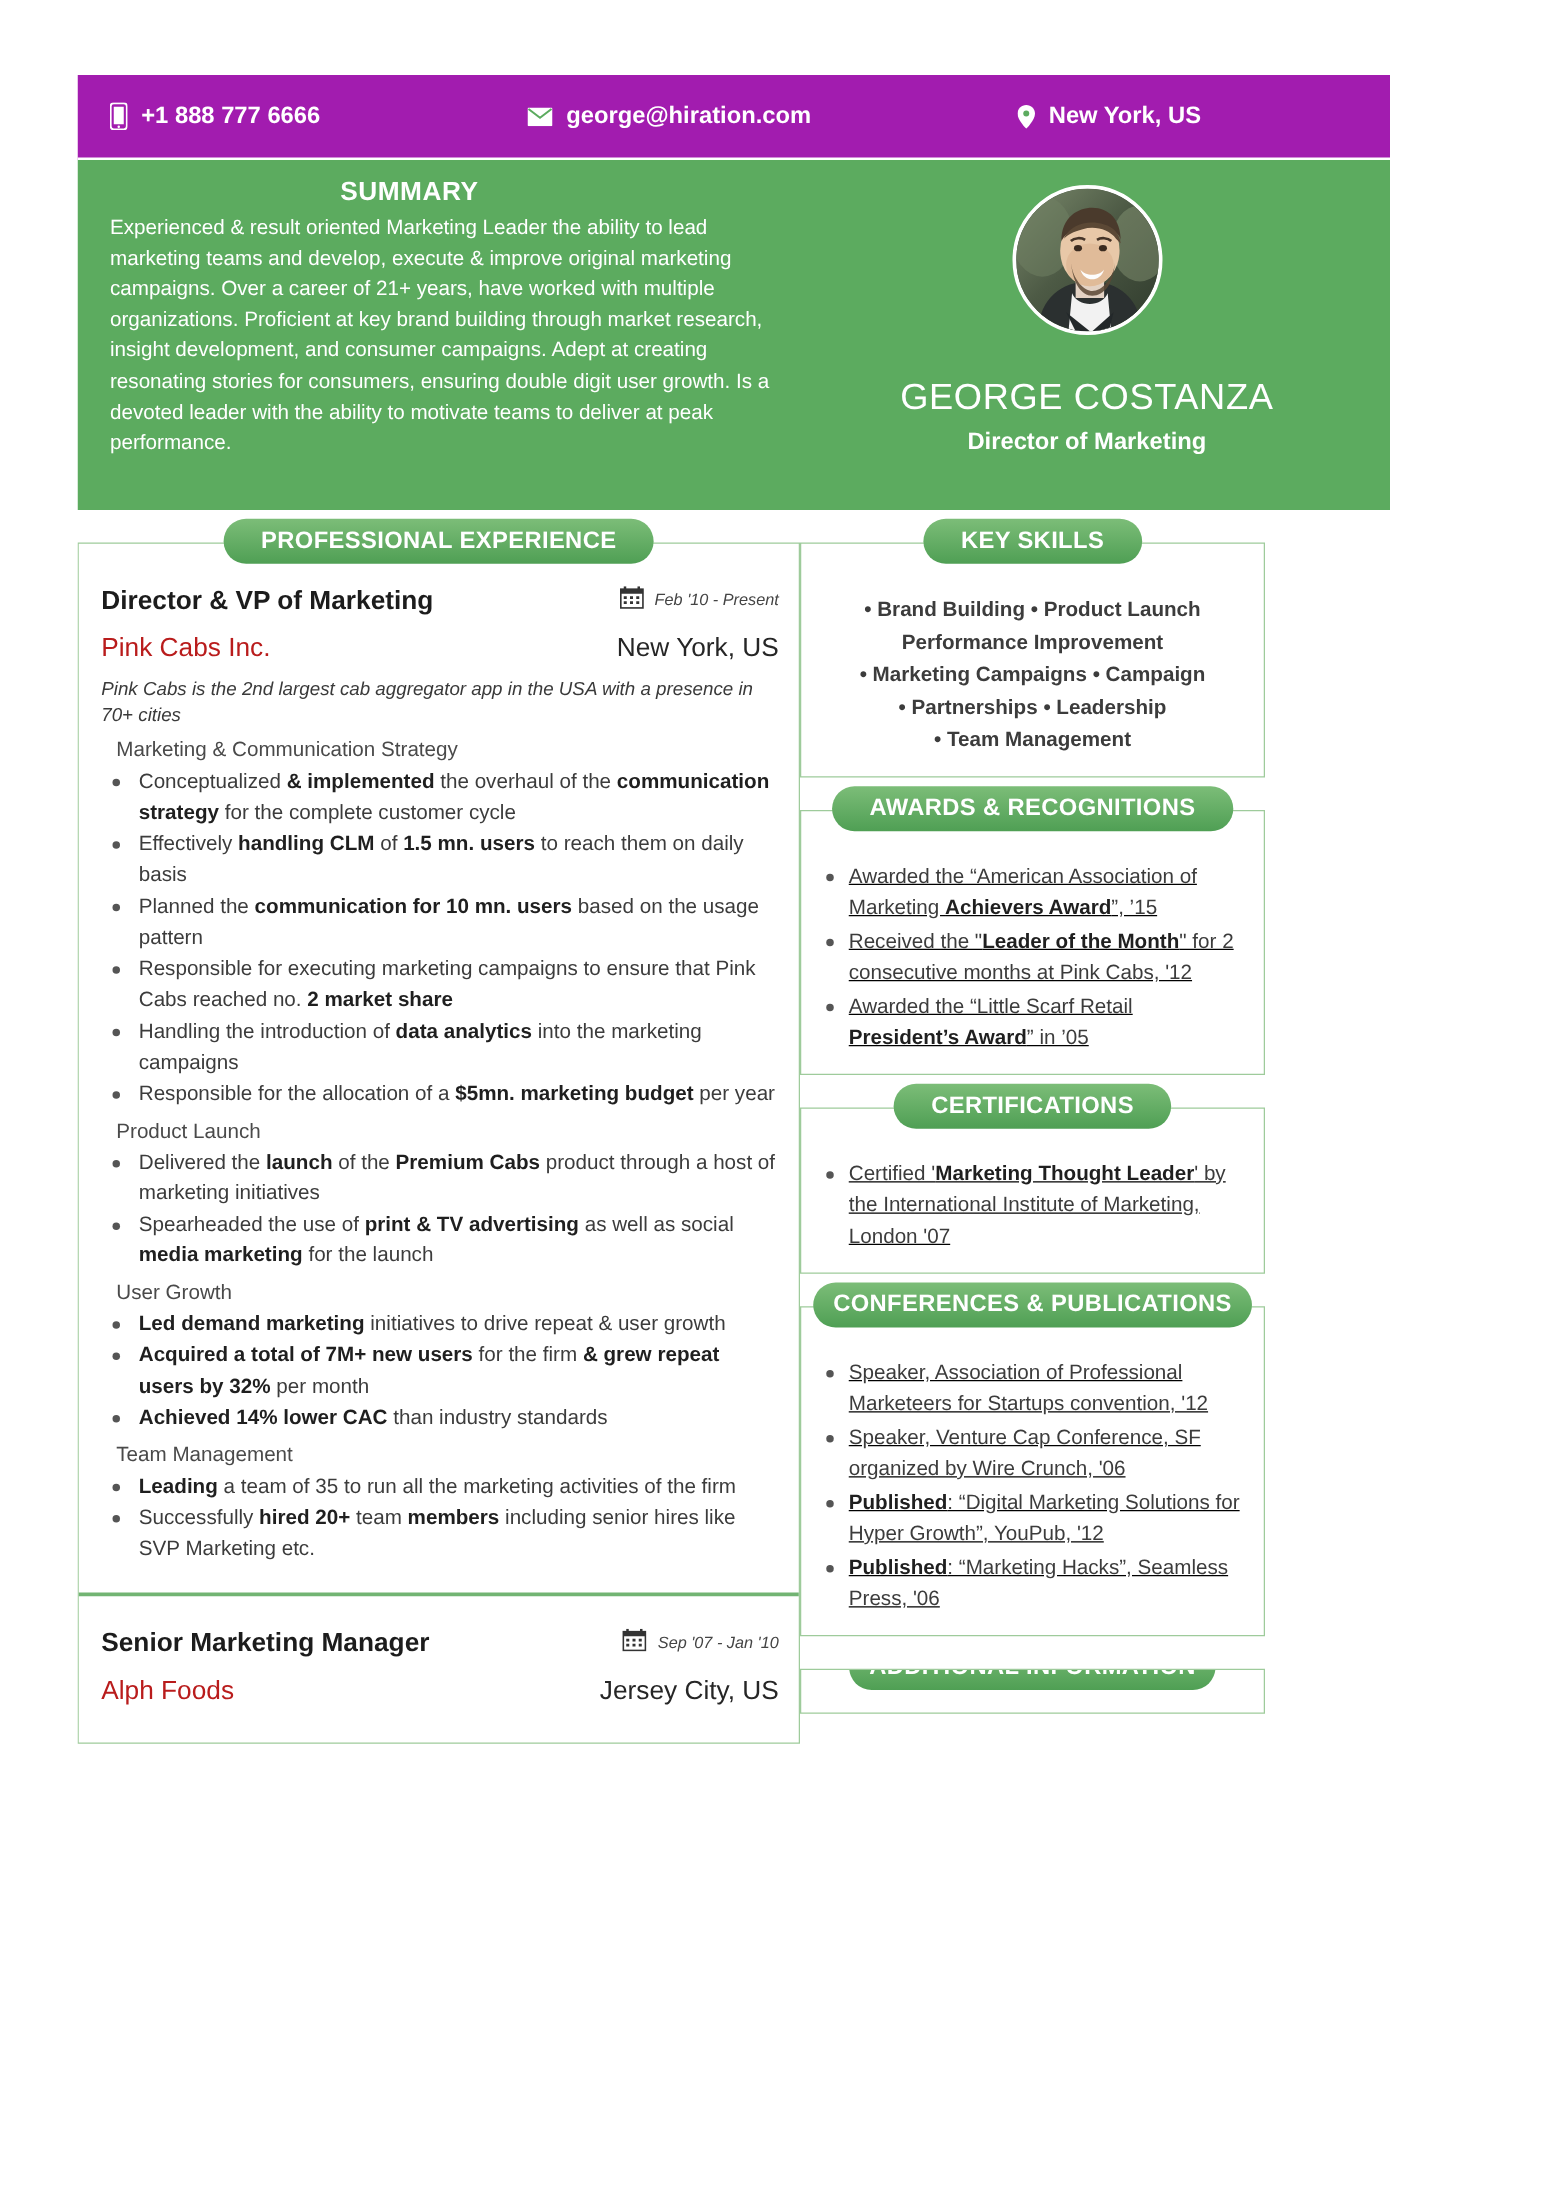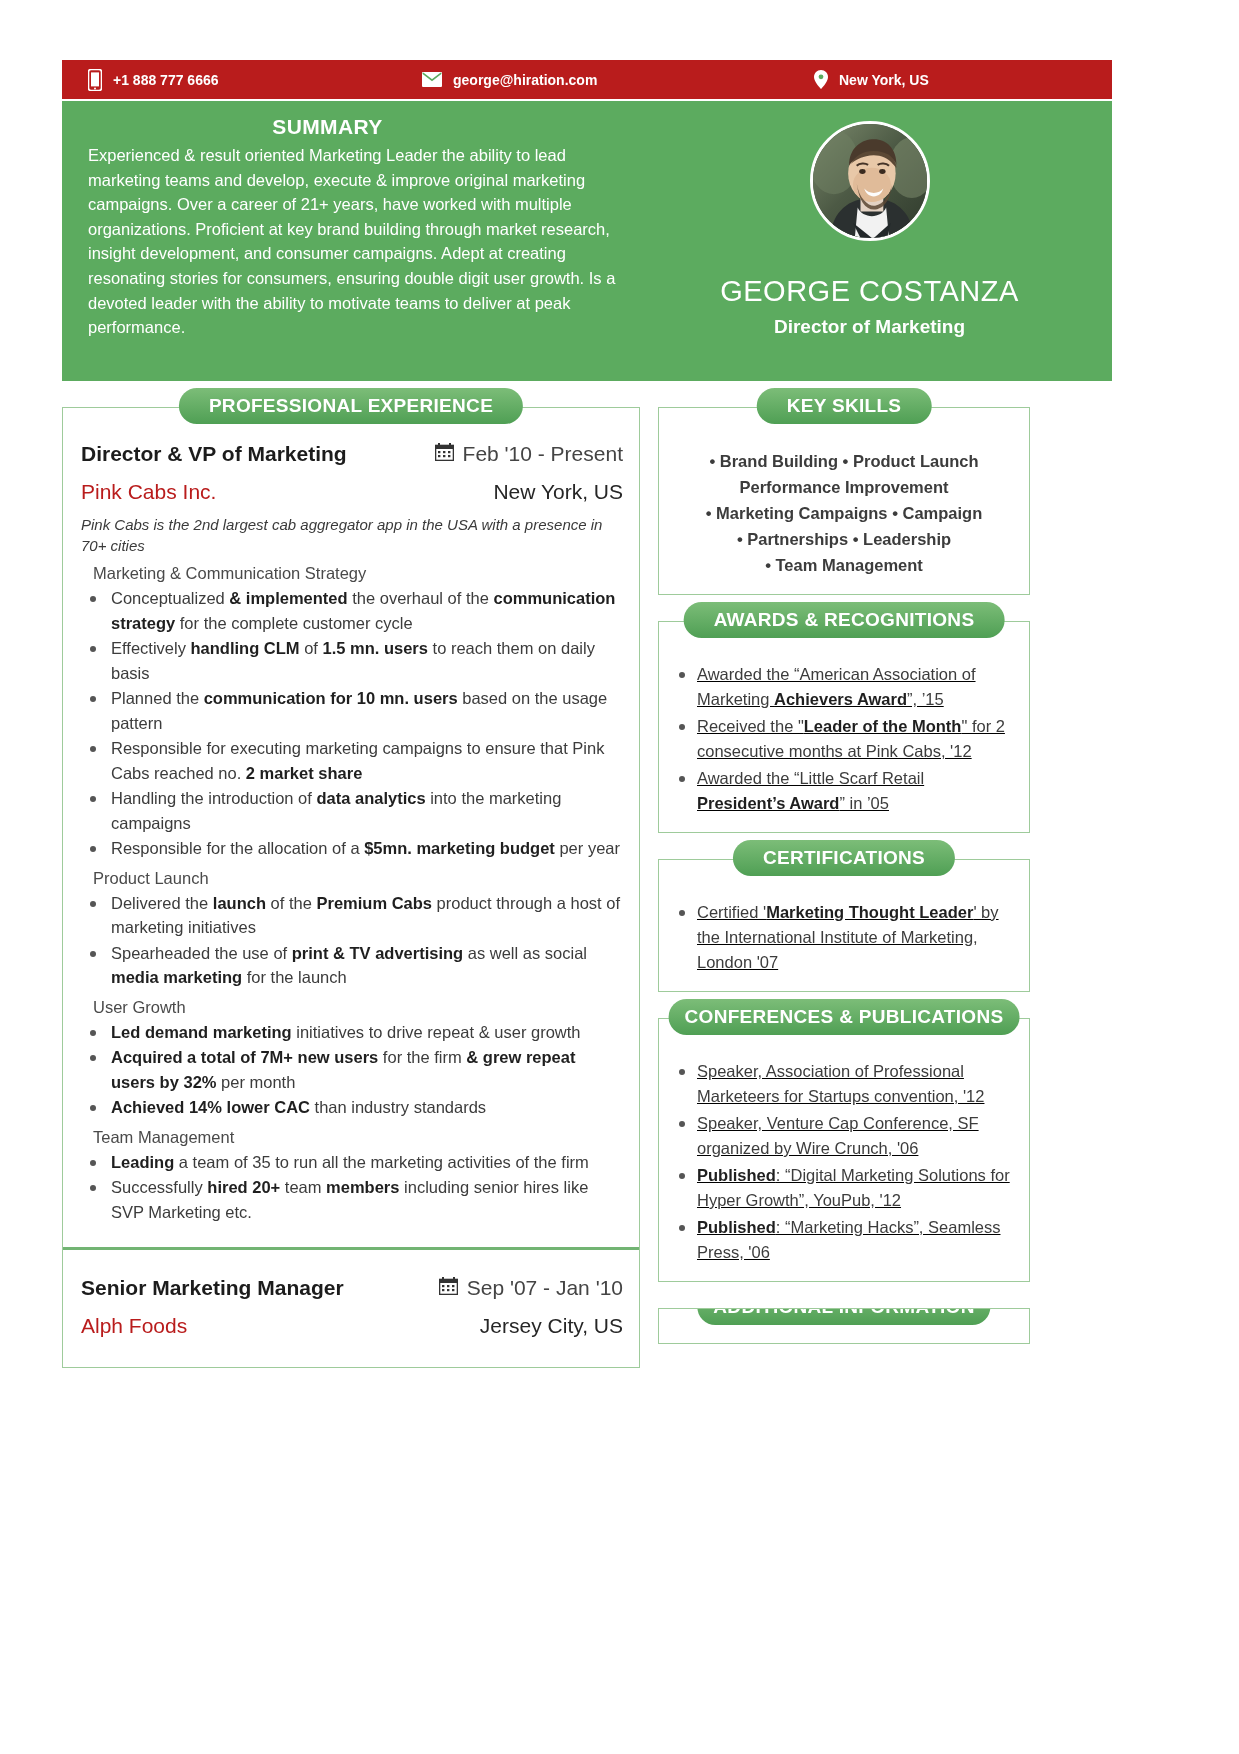--- a/index.html
+++ b/index.html
@@ -17,26 +17,26 @@
     position: absolute;
     left: 62px;
     top: 60px;
     width: 1050px;
     height: 1694px;
     overflow: hidden;
   }
 
   
   .contact-bar {
-    background: #b91c1c;
-    height: 41px;
+    background: #a21caf;
+    height: 68px;
     display: flex;
     align-items: center;
     color: #ffffff;
-    font-size: 14px;
+    font-size: 19px;
     font-weight: bold;
     border-bottom: 2px solid #ffffff;
   }
   .contact-item {
     display: flex;
     align-items: center;
     gap: 11px;
   }
   .contact-phone { padding-left: 26px; width: 360px; }
   .contact-email { width: 330px; justify-content: flex-start; }
@@ -97,21 +97,20 @@
   }
   .person-title {
     color: #ffffff;
     font-size: 19px;
     font-weight: bold;
   }
 
   
   .body-cols {
     display: flex;
-    gap: 18px;
     padding-top: 26px;
   }
   .col-left { width: 578px; }
   .col-right { width: 372px; }
 
   
   .section {
     position: relative;
     border: 1px solid #9ecb9b;
     border-top: 1px solid #9ecb9b;
@@ -140,21 +139,21 @@
   .job + .job { border-top: 3px solid #72b473; padding-top: 26px; }
   .job-row1 {
     display: flex;
     justify-content: space-between;
     align-items: baseline;
     margin-bottom: 14px;
   }
   .job-title { font-size: 21px; font-weight: bold; color: #1c1c1c; }
   .job-date {
     display: flex; align-items: center; gap: 9px;
-    font-size: 21px; color: #444;
+    font-size: 13px; color: #444; font-style: italic;
   }
   .job-row2 {
     display: flex;
     justify-content: space-between;
     align-items: baseline;
     margin-bottom: 10px;
   }
   .job-company { font-size: 21px; color: #b91c1c; }
   .job-loc { font-size: 21px; color: #262626; }
   .job-desc {

